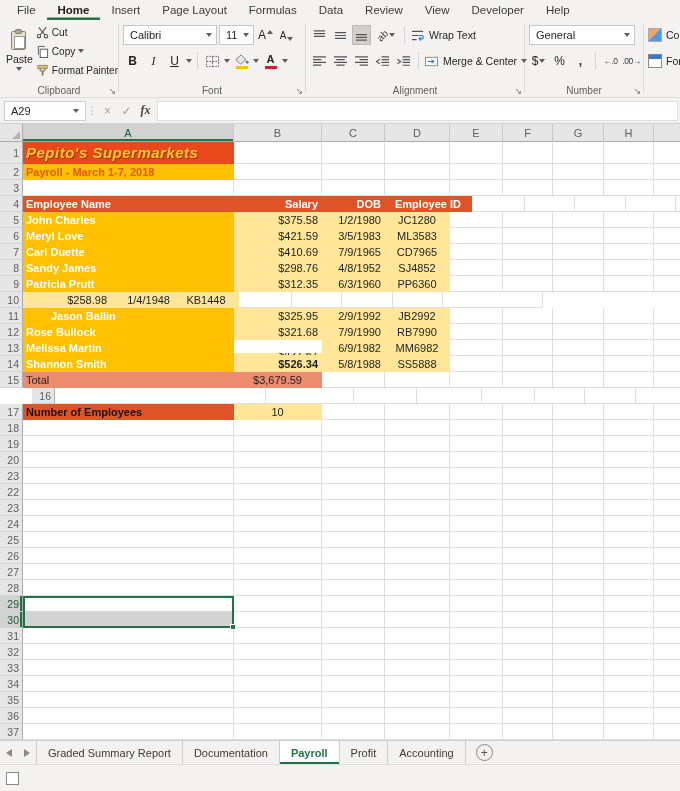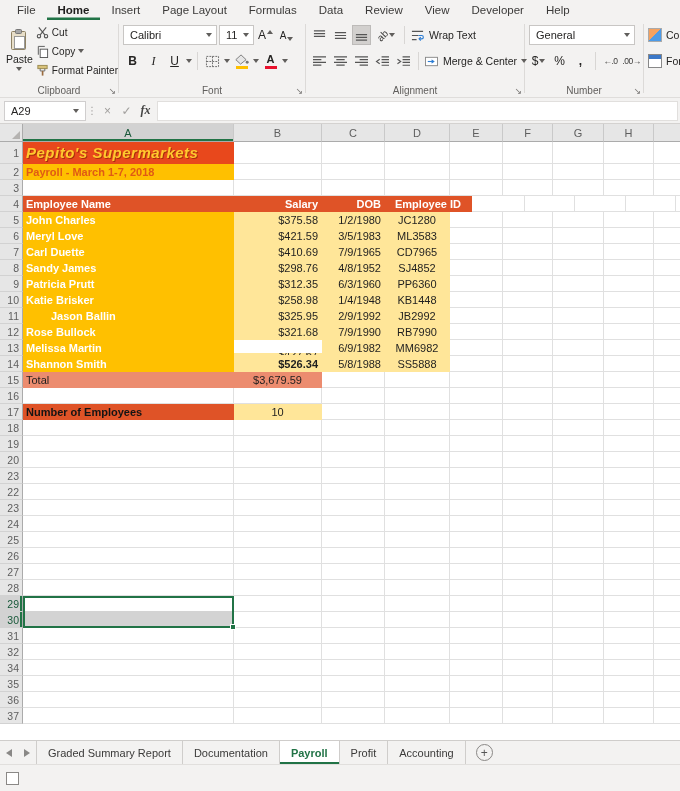--- a/index.html
+++ b/index.html
@@ -486,21 +486,20 @@
         <div class="gcell c-data al-r" style="width: 63px;">6/3/1960</div>
         <div class="gcell c-data al-c" style="width: 65px;">PP6360</div>
         <div class="gcell" style="width: 53px;"></div>
         <div class="gcell" style="width: 50px;"></div>
         <div class="gcell" style="width: 51px;"></div>
         <div class="gcell" style="width: 50px;"></div>
         <div class="gcell" style="width: 100px;"></div>
       </div>
       <div class="grow" style="height: 16px;">
         <div class="rowhdr">10</div>
-        <div class="gcell c-name" style="width: 211px;">Katie Brisker</div>
         <div class="gcell c-data al-r" style="width: 88px;">$258.98</div>
         <div class="gcell c-data al-r" style="width: 63px;">1/4/1948</div>
         <div class="gcell c-data al-c" style="width: 65px;">KB1448</div>
         <div class="gcell" style="width: 53px;"></div>
         <div class="gcell" style="width: 50px;"></div>
         <div class="gcell" style="width: 51px;"></div>
         <div class="gcell" style="width: 50px;"></div>
         <div class="gcell" style="width: 100px;"></div>
       </div>
       <div class="grow" style="height: 16px;">
@@ -556,21 +555,21 @@
         <div class="gcell c-total" style="width: 211px;">Total</div>
         <div class="gcell c-total al-c" style="width: 88px;">$3,679.59</div>
         <div class="gcell" style="width: 63px;"></div>
         <div class="gcell" style="width: 65px;"></div>
         <div class="gcell" style="width: 53px;"></div>
         <div class="gcell" style="width: 50px;"></div>
         <div class="gcell" style="width: 51px;"></div>
         <div class="gcell" style="width: 50px;"></div>
         <div class="gcell" style="width: 100px;"></div>
       </div>
-      <div class="grow" style="height: 16px;">
+      <div class="grow" style="height: 16px; margin-left: 32px;">
         <div class="rowhdr">16</div>
         <div class="gcell" style="width: 211px;"></div>
         <div class="gcell" style="width: 88px;"></div>
         <div class="gcell" style="width: 63px;"></div>
         <div class="gcell" style="width: 65px;"></div>
         <div class="gcell" style="width: 53px;"></div>
         <div class="gcell" style="width: 50px;"></div>
         <div class="gcell" style="width: 51px;"></div>
         <div class="gcell" style="width: 50px;"></div>
         <div class="gcell" style="width: 100px;"></div>
@@ -750,20 +749,32 @@
         <div class="gcell" style="width: 63px;"></div>
         <div class="gcell" style="width: 65px;"></div>
         <div class="gcell" style="width: 53px;"></div>
         <div class="gcell" style="width: 50px;"></div>
         <div class="gcell" style="width: 51px;"></div>
         <div class="gcell" style="width: 50px;"></div>
         <div class="gcell" style="width: 100px;"></div>
       </div>
       <div class="grow" style="height: 16px;">
         <div class="rowhdr">32</div>
+        <div class="gcell" style="width: 211px;"></div>
+        <div class="gcell" style="width: 88px;"></div>
+        <div class="gcell" style="width: 63px;"></div>
+        <div class="gcell" style="width: 65px;"></div>
+        <div class="gcell" style="width: 53px;"></div>
+        <div class="gcell" style="width: 50px;"></div>
+        <div class="gcell" style="width: 51px;"></div>
+        <div class="gcell" style="width: 50px;"></div>
+        <div class="gcell" style="width: 100px;"></div>
+      </div>
+      <div class="grow" style="height: 16px;">
+        <div class="rowhdr">33</div>
         <div class="gcell" style="width: 211px;"></div>
         <div class="gcell" style="width: 88px;"></div>
         <div class="gcell" style="width: 63px;"></div>
         <div class="gcell" style="width: 65px;"></div>
         <div class="gcell" style="width: 53px;"></div>
         <div class="gcell" style="width: 50px;"></div>
         <div class="gcell" style="width: 51px;"></div>
         <div class="gcell" style="width: 50px;"></div>
         <div class="gcell" style="width: 100px;"></div>
       </div>

